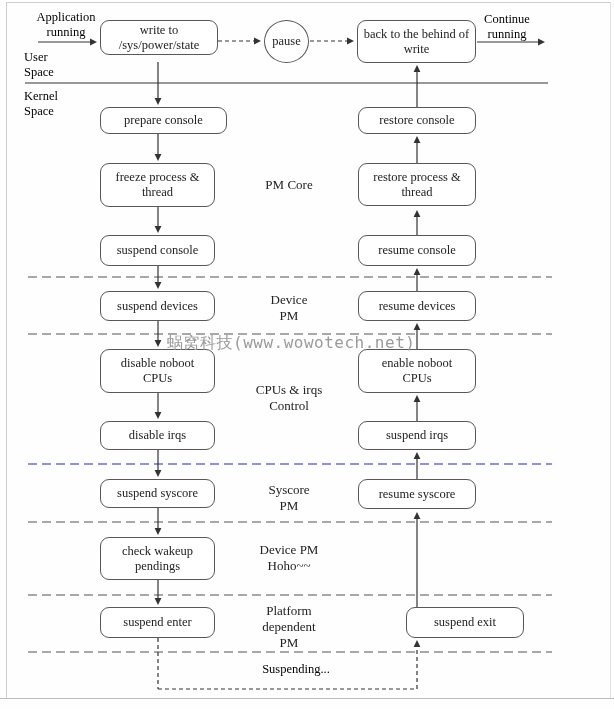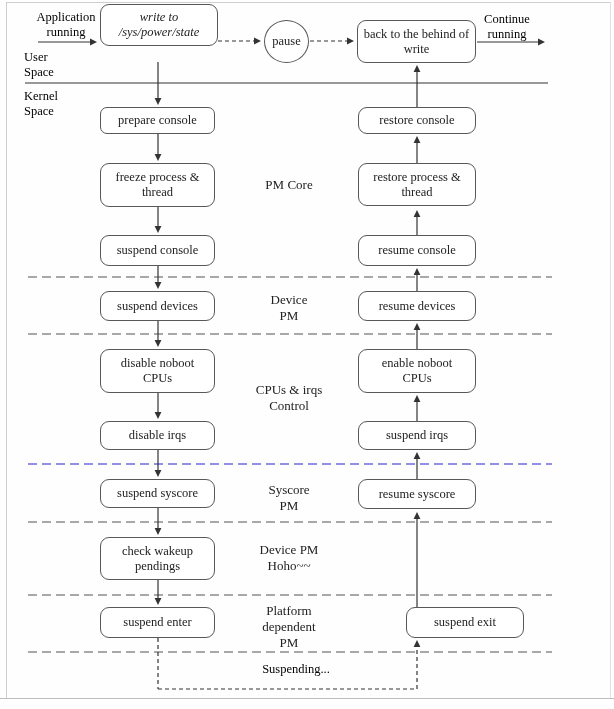--- a/index.html
+++ b/index.html
@@ -148,26 +148,26 @@
       <g>
         <line x1="158" y1="689" x2="417" y2="689" stroke="#333333" stroke-width="1.2" stroke-dasharray="4 3"></line>
       </g>
       <g>
         <line x1="417" y1="689" x2="417" y2="646" stroke="#333333" stroke-width="1.2" stroke-dasharray="4 3"></line>
         <polygon points="417,640 420.4,647 413.6,647" fill="#333333"></polygon>
       </g>
     </svg>
 
   <div id="nodes-layer">
-      <div class="node" style="left: 100px; top: 4px; width: 118px; height: 42px; font-style: italic;">write to
+      <div class="node" style="left: 100px; top: 20px; width: 118px; height: 35px;">write to
 /sys/power/state</div>
       <div class="node circle" style="left: 264px; top: 20px; width: 45px; height: 43px;">pause</div>
       <div class="node" style="left: 357px; top: 20px; width: 119px; height: 43px;">back to the behind of
 write</div>
-      <div class="node" style="left: 100px; top: 107px; width: 115px; height: 27px; border-radius: 7px;">prepare console</div>
+      <div class="node" style="left: 100px; top: 107px; width: 127px; height: 27px;">prepare console</div>
       <div class="node" style="left: 100px; top: 163px; width: 115px; height: 44px;">freeze process &amp; thread</div>
       <div class="node" style="left: 100px; top: 235px; width: 115px; height: 31px;">suspend console</div>
       <div class="node" style="left: 100px; top: 291px; width: 115px; height: 30px;">suspend devices</div>
       <div class="node" style="left: 100px; top: 349px; width: 115px; height: 44px;">disable noboot
 CPUs</div>
       <div class="node" style="left: 100px; top: 421px; width: 115px; height: 29px;">disable irqs</div>
       <div class="node" style="left: 100px; top: 479px; width: 115px; height: 29px;">suspend syscore</div>
       <div class="node" style="left: 100px; top: 537px; width: 115px; height: 43px;">check wakeup pendings</div>
       <div class="node" style="left: 100px; top: 607px; width: 115px; height: 31px;">suspend enter</div>
       <div class="node" style="left: 358px; top: 107px; width: 118px; height: 27px;">restore console</div>
@@ -199,13 +199,14 @@
   <div class="lbl center" id="app-running-label">Application
 running</div>
   <div class="lbl" id="user-space-label">User
 Space</div>
   <div class="lbl" id="kernel-space-label">Kernel
 Space</div>
   <div class="lbl center" id="continue-running-label">Continue
 running</div>
   <div class="lbl center" id="suspending-label">Suspending...</div>
 
+  <div id="watermark">蜗窝科技(www.wowotech.net)</div>
 </div>
 
 </body></html>

